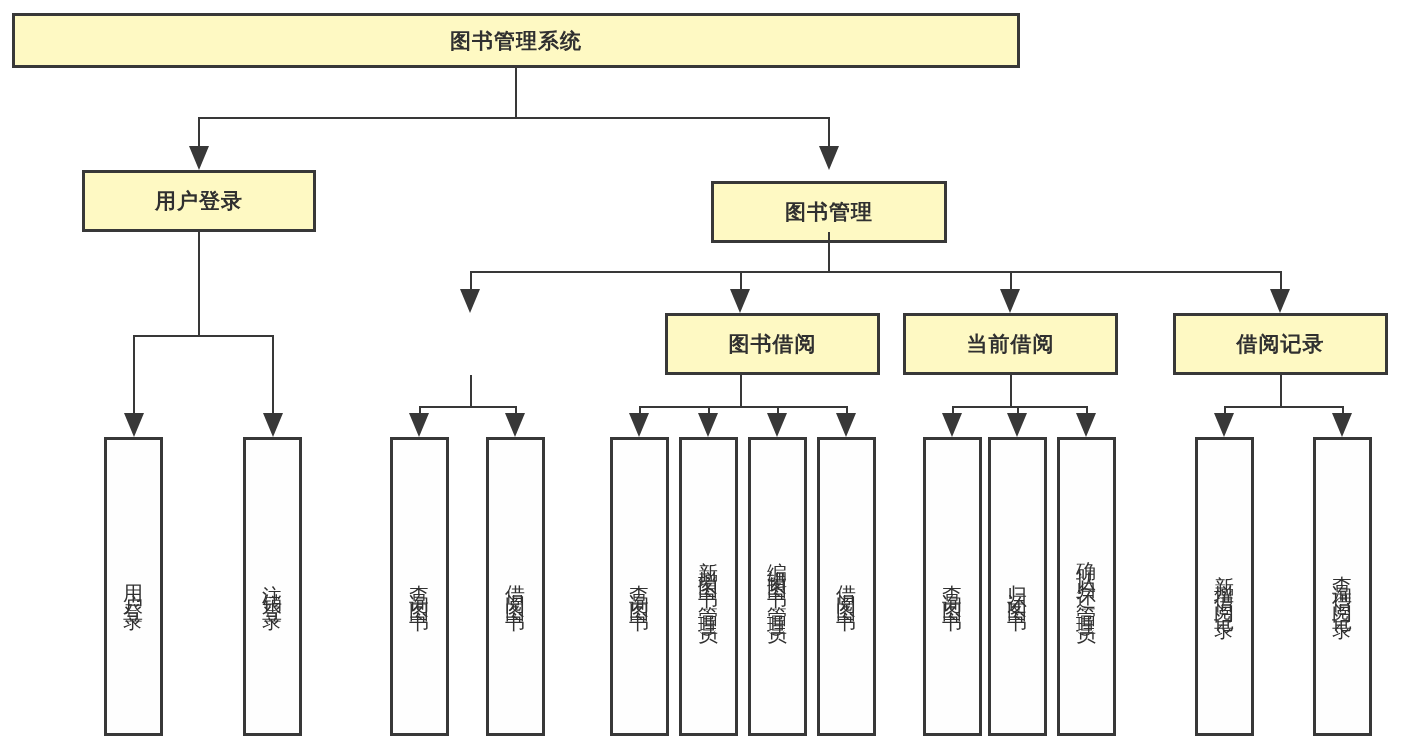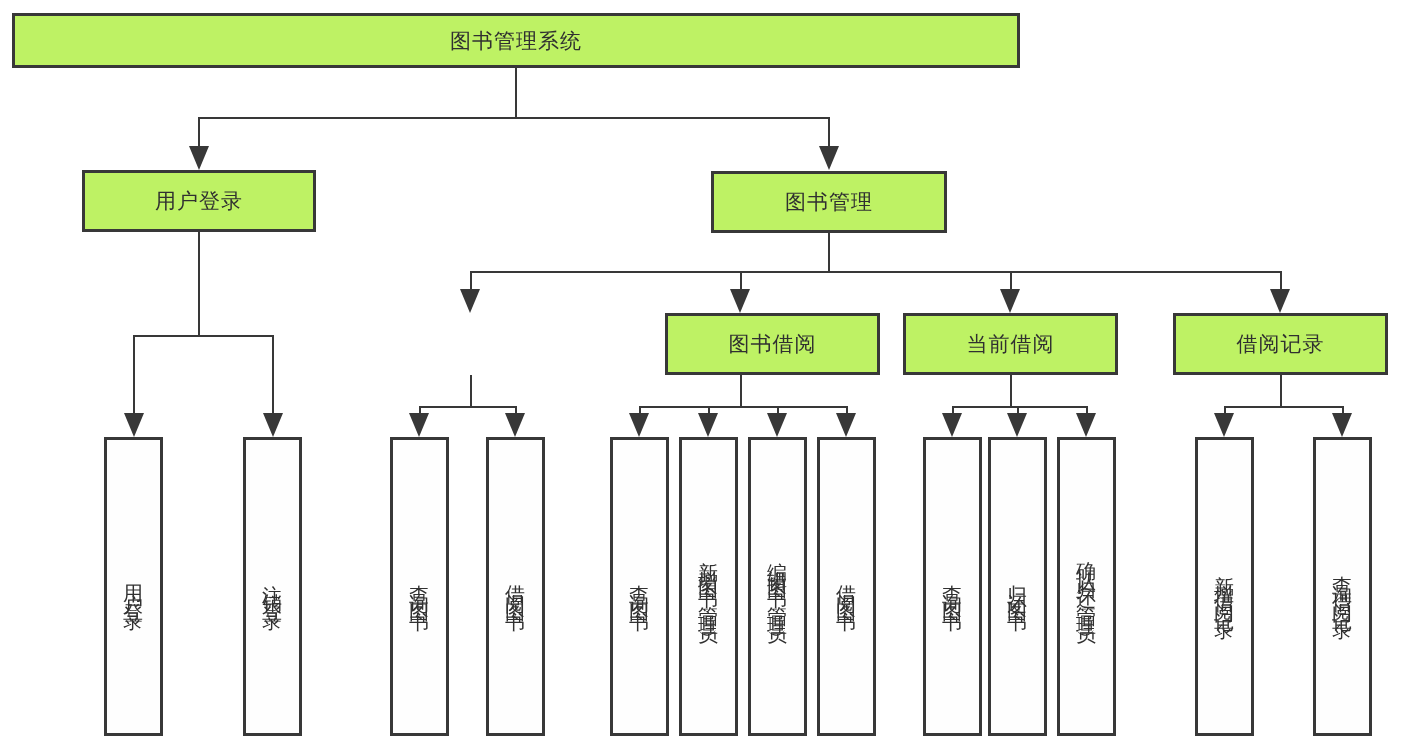--- a/index.html
+++ b/index.html
@@ -10,23 +10,23 @@
   }
   html,body{margin:0;padding:0;background:var(--background);}
   .canvas{
     position:relative;width:1405px;height:747px;overflow:hidden;
     background:var(--background);
     font-family:"Liberation Sans","DejaVu Sans",sans-serif;
     color:var(--text);
   }
   .hbox{
     position:absolute;box-sizing:border-box;
-    border:3px solid var(--line);background:#bef264;
+    border:3px solid var(--line);background:#fef9c3;
     display:flex;align-items:center;justify-content:center;
-    font-size:21px;letter-spacing:1px;
+    font-size:21px;letter-spacing:1px;font-weight:bold;
   }
   .vbox{
     position:absolute;box-sizing:border-box;
     border:3px solid var(--line);background:#fefefe;
     display:flex;align-items:center;justify-content:center;
     top:437px;width:59px;height:299px;
   }
   .vtext{
     writing-mode:vertical-rl;text-orientation:mixed;
     font-size:20px;line-height:1;letter-spacing:9px;
@@ -51,21 +51,21 @@
 <div class="canvas">
 
   <div class="hbox" style="left:12px;top:13px;width:1008px;height:55px;">
     <span>图书管理系统</span>
   </div>
 
   <div class="hbox" style="left:82px;top:170px;width:234px;height:62px;">
     <span>用户登录</span>
   </div>
 
-  <div class="hbox" style="left:711px;top:171px;width:236px;height:62px;">
+  <div class="hbox" style="left:711px;top:181px;width:236px;height:62px;">
     <span>图书管理</span>
   </div>
 
 
   <div class="hbox" style="left:633px;top:313px;width:215px;height:62px;margin-left:32px;">
     <span>图书借阅</span>
   </div>
 
   <div class="hbox" style="left:1173px;top:313px;width:215px;height:62px;">
     <span>借阅记录</span>

